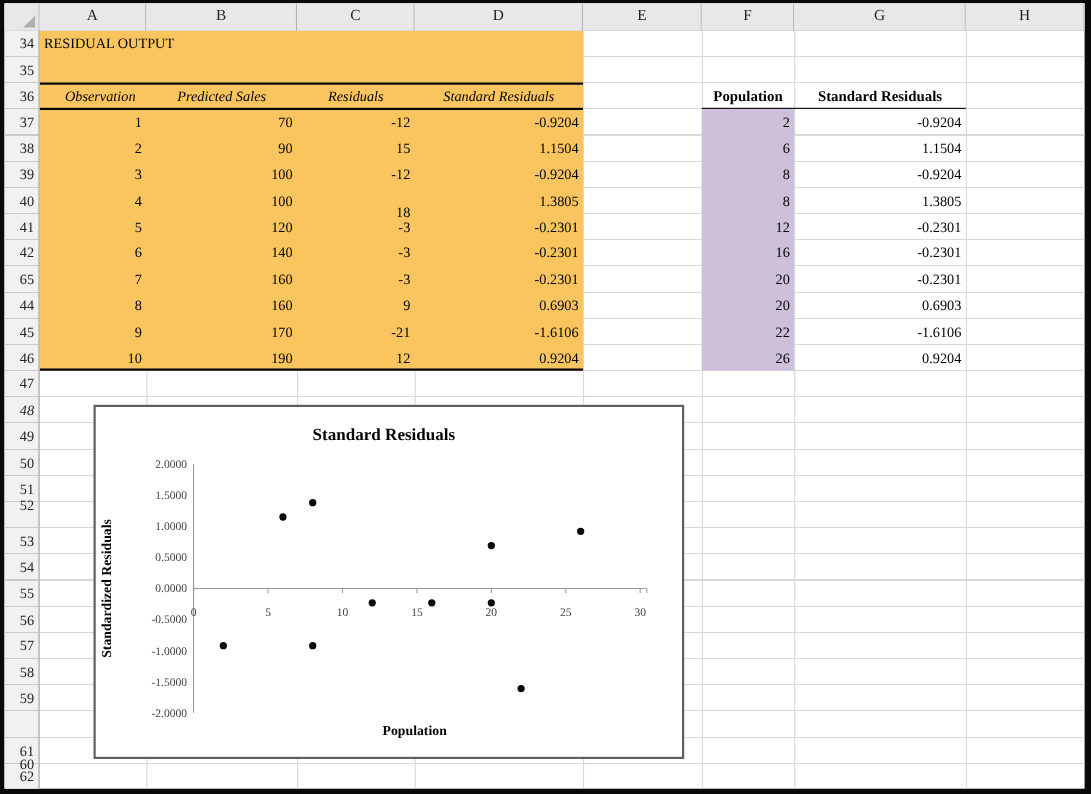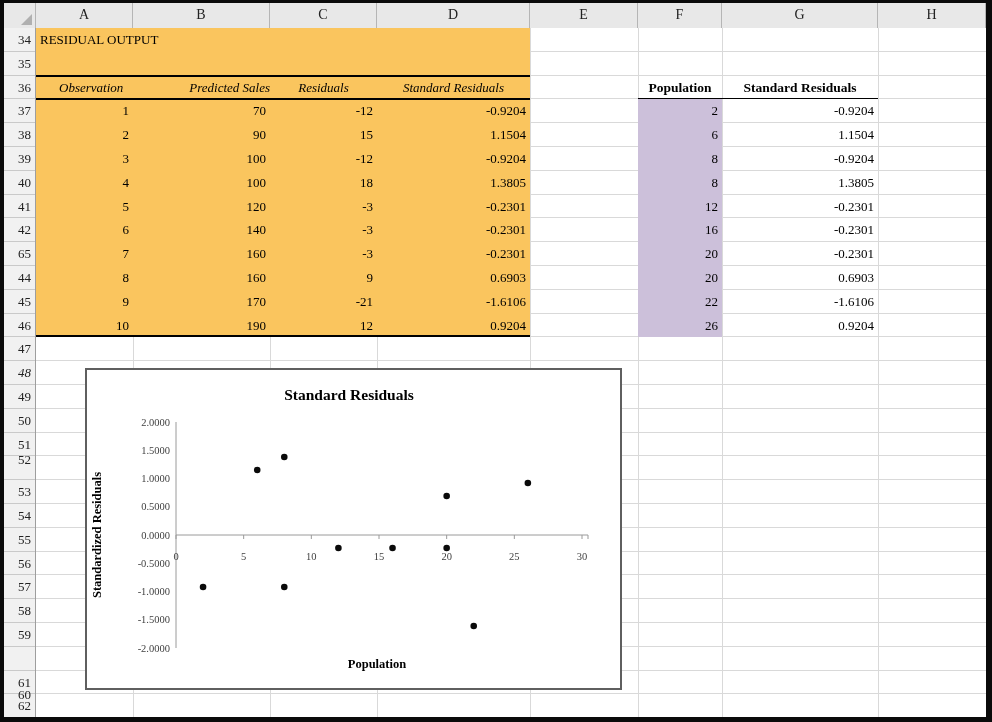--- a/index.html
+++ b/index.html
@@ -75,38 +75,38 @@
 
     <div class="block" id="residual-block" style="background: rgb(250, 197, 94);"></div>
     <div id="thick-line"></div>
     <div id="thin-line"></div>
     <div class="block" id="pop-block" style="background: rgb(204, 192, 218);"></div>
     <div id="right-hdr-line"></div>
 
     <div id="cells">
         <div class="cell title-cell" style="left: 32px; width: 494px; top: 25px;">RESIDUAL OUTPUT</div>
         <div class="cell ital" style="left: 32px; width: 97px; top: 72.6px; padding-left: 23px;">Observation</div>
-        <div class="cell ital ctr" style="left: 129px; width: 137px; top: 72.6px; text-align: right;">Predicted Sales</div>
+        <div class="cell ital ctr" style="left: 129px; width: 137px; top: 72.6px;">Predicted Sales</div>
         <div class="cell ital ctr" style="left: 266px; width: 107px; top: 72.6px;">Residuals</div>
         <div class="cell ital ctr" style="left: 373px; width: 153px; top: 72.6px;">Standard Residuals</div>
         <div class="cell num" style="left: 32px; width: 97px; top: 96.4px;">1</div>
         <div class="cell num" style="left: 129px; width: 137px; top: 96.4px;">70</div>
         <div class="cell num" style="left: 266px; width: 107px; top: 96.4px;">-12</div>
         <div class="cell num" style="left: 373px; width: 153px; top: 96.4px;">-0.9204</div>
         <div class="cell num" style="left: 32px; width: 97px; top: 120.2px;">2</div>
         <div class="cell num" style="left: 129px; width: 137px; top: 120.2px;">90</div>
         <div class="cell num" style="left: 266px; width: 107px; top: 120.2px;">15</div>
         <div class="cell num" style="left: 373px; width: 153px; top: 120.2px;">1.1504</div>
         <div class="cell num" style="left: 32px; width: 97px; top: 144px;">3</div>
         <div class="cell num" style="left: 129px; width: 137px; top: 144px;">100</div>
         <div class="cell num" style="left: 266px; width: 107px; top: 144px;">-12</div>
         <div class="cell num" style="left: 373px; width: 153px; top: 144px;">-0.9204</div>
         <div class="cell num" style="left: 32px; width: 97px; top: 167.8px;">4</div>
         <div class="cell num" style="left: 129px; width: 137px; top: 167.8px;">100</div>
-        <div class="cell num" style="left: 266px; width: 107px; top: 168px; text-align: right;">18</div>
+        <div class="cell num" style="left: 266px; width: 107px; top: 178px; text-align: right;">18</div>
         <div class="cell num" style="left: 373px; width: 153px; top: 167.8px;">1.3805</div>
         <div class="cell num" style="left: 32px; width: 97px; top: 191.6px;">5</div>
         <div class="cell num" style="left: 129px; width: 137px; top: 191.6px;">120</div>
         <div class="cell num" style="left: 266px; width: 107px; top: 191.6px;">-3</div>
         <div class="cell num" style="left: 373px; width: 153px; top: 191.6px;">-0.2301</div>
         <div class="cell num" style="left: 32px; width: 97px; top: 215.4px;">6</div>
         <div class="cell num" style="left: 129px; width: 137px; top: 215.4px;">140</div>
         <div class="cell num" style="left: 266px; width: 107px; top: 215.4px;">-3</div>
         <div class="cell num" style="left: 373px; width: 153px; top: 215.4px;">-0.2301</div>
         <div class="cell num" style="left: 32px; width: 97px; top: 239.2px;">7</div>

